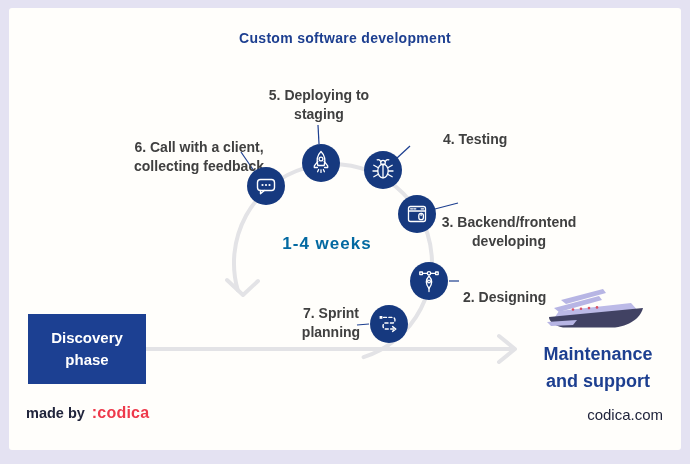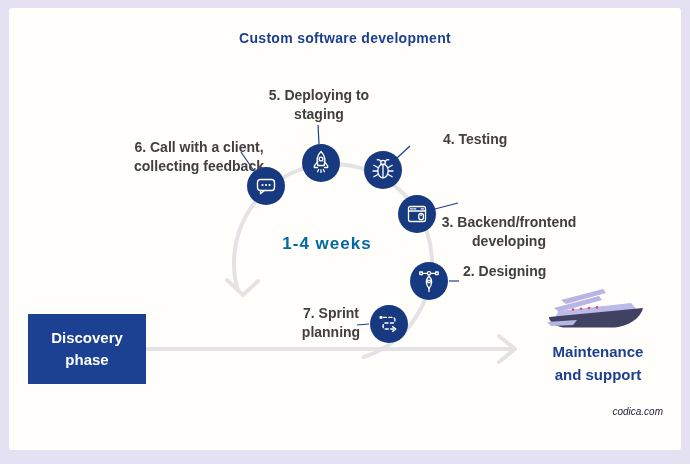--- a/index.html
+++ b/index.html
@@ -12,26 +12,26 @@
   .step-label{position:absolute;font-size:14px;font-weight:700;color:#404040;
               line-height:1.38;white-space:pre-line;text-align:center;}
   .ctr{transform:translateX(-50%);}
   .duration{position:absolute;left:327px;top:234px;transform:translateX(-50%);
             font-size:17px;font-weight:800;color:#0369a1;letter-spacing:1px;white-space:nowrap;}
   .step-icon{position:absolute;width:38px;height:38px;}
   .discovery{position:absolute;left:28px;top:314px;width:118px;height:70px;background:#1c4092;
              border-radius:0;display:flex;align-items:center;justify-content:center;text-align:center;
              color:#ffffff;font-size:15px;font-weight:700;line-height:1.5;white-space:pre-line;}
   .maintenance{position:absolute;left:598px;top:341px;transform:translateX(-50%);text-align:center;
-               font-size:15px;font-weight:700;color:#1d3f90;line-height:1.5;white-space:pre-line;}
+               font-size:18px;font-weight:700;color:#1d3f90;line-height:1.5;white-space:pre-line;}
   .yacht{position:absolute;left:545px;top:286px;}
   .footer-left{position:absolute;left:26px;top:404px;display:flex;align-items:baseline;}
   .made-by{font-size:14.5px;font-weight:600;color:#21253c;}
   .brand{font-size:16px;font-weight:800;color:#ee394b;margin-left:7px;letter-spacing:.2px;}
-  .website{position:absolute;right:27px;top:406px;font-size:10px;font-weight:500;color:#21253c;font-style:italic;}
+  .website{position:absolute;right:27px;top:406px;font-size:15px;font-weight:500;color:#21253c;}
 </style>
 </head>
 <body>
 
 <div class="stage">
   <div class="card"></div>
 
   <svg class="overlay" width="690" height="464" viewBox="0 0 690 464">
     <path d="M363.6,357.2 A99,99 0 1 0 237.8,290.3" fill="none" stroke="#e3e3e6" stroke-width="4" stroke-linecap="round"></path>
     <polyline points="227,280 243,295 258,281" fill="none" stroke="#e3e3e6" stroke-width="4" stroke-linecap="round" stroke-linejoin="round"></polyline>
@@ -44,21 +44,21 @@
       <line x1="458" y1="203" x2="431" y2="210"></line>
       <line x1="459" y1="281" x2="449" y2="281"></line>
       <line x1="357" y1="325" x2="369" y2="324"></line>
     </g>
   </svg>
 
   <div class="title">Custom software development</div>
 
   <div class="step-label ctr" style="left:331px;top:304px;">7. Sprint
 planning</div>
-  <div class="step-label" style="left:463px;top:262px;text-align:right;">2. Designing</div>
+  <div class="step-label" style="left:463px;top:288px;text-align:right;">2. Designing</div>
   <div class="step-label ctr" style="left:509px;top:181px;margin-top:32px;">3. Backend/frontend
 developing</div>
   <div class="step-label" style="left:404px;top:130px;text-align:left;margin-left:39px;">4. Testing</div>
   <div class="step-label ctr" style="left:319px;top:86px;">5. Deploying to
 staging</div>
   <div class="step-label ctr" style="left:199px;top:124px;margin-top:14px;">6. Call with a client,
 collecting feedback</div>
 
   <div class="duration">1-4 weeks</div>
 
@@ -159,14 +159,18 @@
     <circle cx="36" cy="22.8" r="1.3" fill="#d94f63"></circle>
     <circle cx="44" cy="22.1" r="1.3" fill="#d94f63"></circle>
     <circle cx="52" cy="21.4" r="1.3" fill="#d94f63"></circle>
     <path d="M4,31 L98,22 C96,30 88,39 70,41.5 L18,41.5 C9,39.5 4,35.5 4,31 Z" fill="#414263"></path>
     <polygon points="2,36 32,34 28,39 6,40" fill="#b7b5e4"></polygon>
   </svg>
 
   <div class="maintenance">Maintenance
 and support</div>
 
+  <div class="footer-left">
+    <span class="made-by">made by</span>
+    <span class="brand">:codica</span>
+  </div>
   <div class="website">codica.com</div>
 </div>
 
 </body></html>

